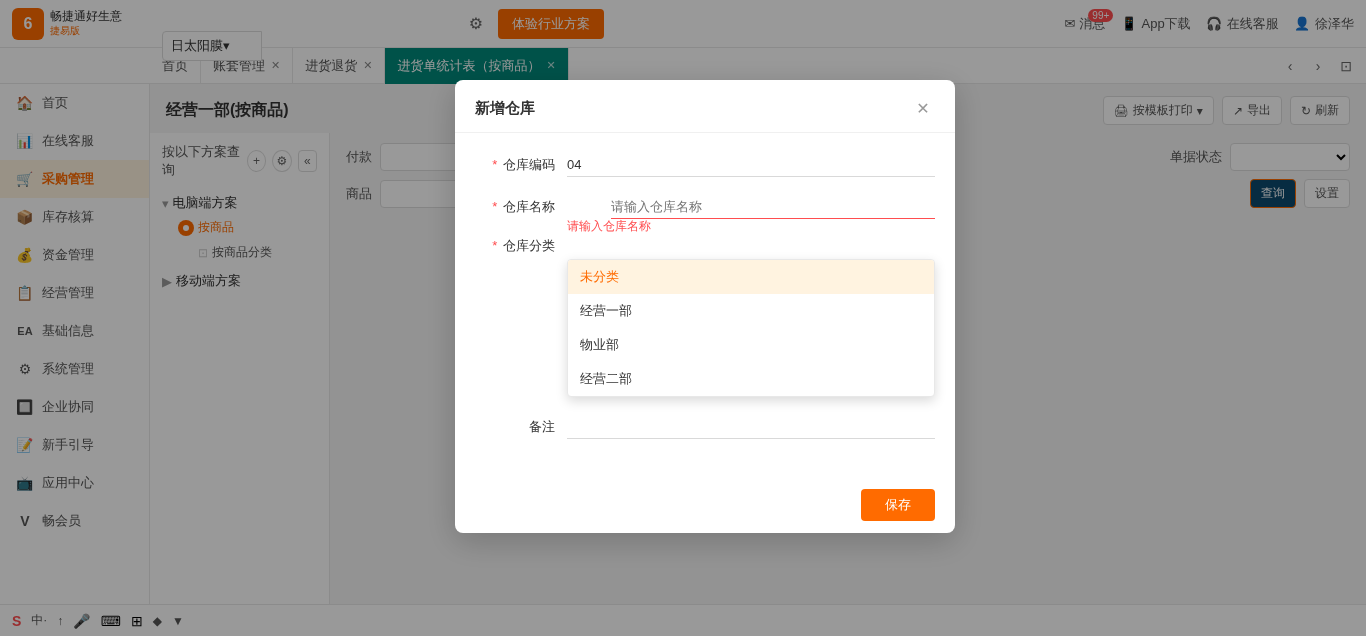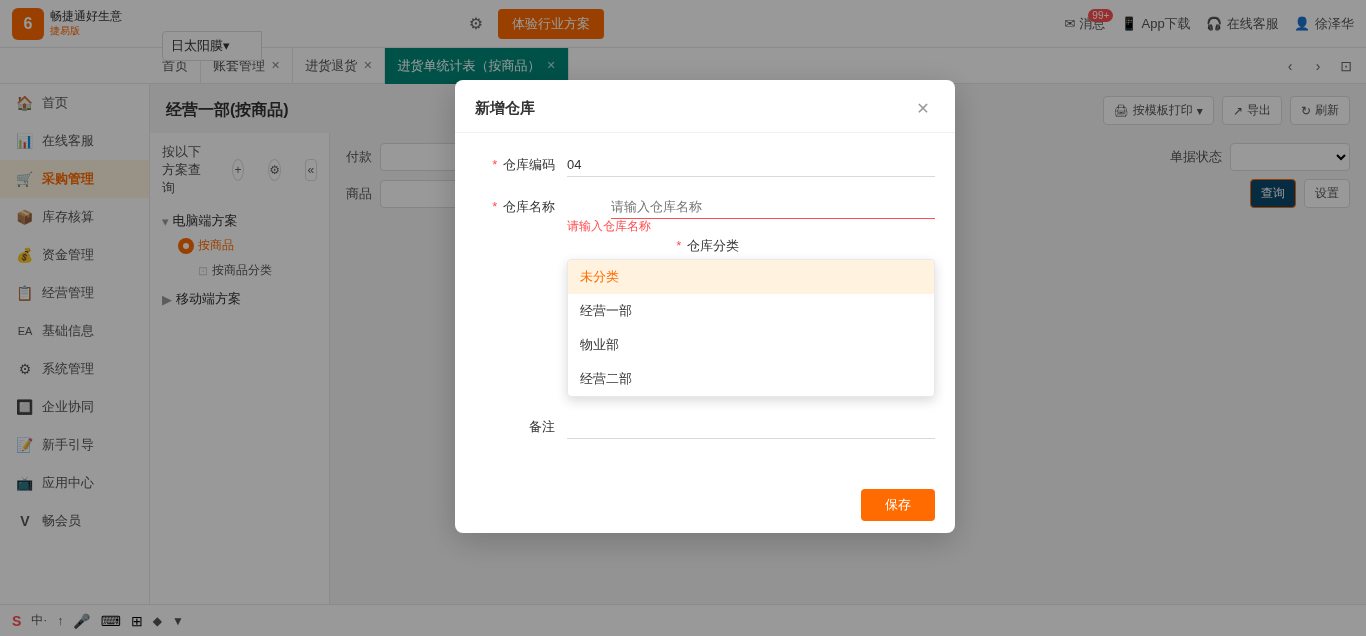--- a/index.html
+++ b/index.html
@@ -220,21 +220,21 @@
       background: #fff;
       border-radius: 4px;
       cursor: pointer;
       font-size: 12px;
       color: #555;
     }
     .action-btn.orange { background: #0c4a6e; color: white; border-color: #ff6b00; }
     .filter-header {
       display: flex;
       align-items: center;
-      gap: 24px;
+      gap: 6px;
       margin-bottom: 8px;
     }
     .filter-title { color: #555; font-size: 13px; }
     .filter-icon-btn {
       width: 22px; height: 22px;
       border: 1px solid #ddd;
       border-radius: 50%;
       display: flex;
       align-items: center;
       justify-content: center;
@@ -574,21 +574,21 @@
     </div>
     <div class="sidebar-item">
       <span class="sidebar-icon">💰</span>
       <span>资金管理</span>
     </div>
     <div class="sidebar-item">
       <span class="sidebar-icon">📋</span>
       <span>经营管理</span>
     </div>
     <div class="sidebar-item">
-      <span class="sidebar-icon" style="font-size:11px;font-weight:normal;">EA</span>
+      <span class="sidebar-icon" style="font-size:11px;font-weight:bold;">EA</span>
       <span>基础信息</span>
     </div>
     <div class="sidebar-item">
       <span class="sidebar-icon">⚙</span>
       <span>系统管理</span>
     </div>
     <div class="sidebar-item">
       <span class="sidebar-icon">🔲</span>
       <span>企业协同</span>
     </div>
@@ -729,21 +729,21 @@
         <div style="display:flex; align-items:center; width:100%;gap:44px;">
           <div class="form-label">
             <span class="required-star">*</span>
             <span>仓库名称</span>
           </div>
           <input class="form-input error" type="text" placeholder="请输入仓库名称" style="">
         </div>
         <div class="error-msg">请输入仓库名称</div>
       </div>
 
-      <div class="form-row" style="margin-top: 16px; position:relative;flex-direction:column;">
+      <div class="form-row" style="margin-top: 16px; position:relative;">
         <div class="form-label">
           <span class="required-star">*</span>
           <span>仓库分类</span>
         </div>
 
         <div class="dropdown-list">
           <div class="dropdown-item selected">
             <span>未分类</span>
           </div>
           <div class="dropdown-item">

